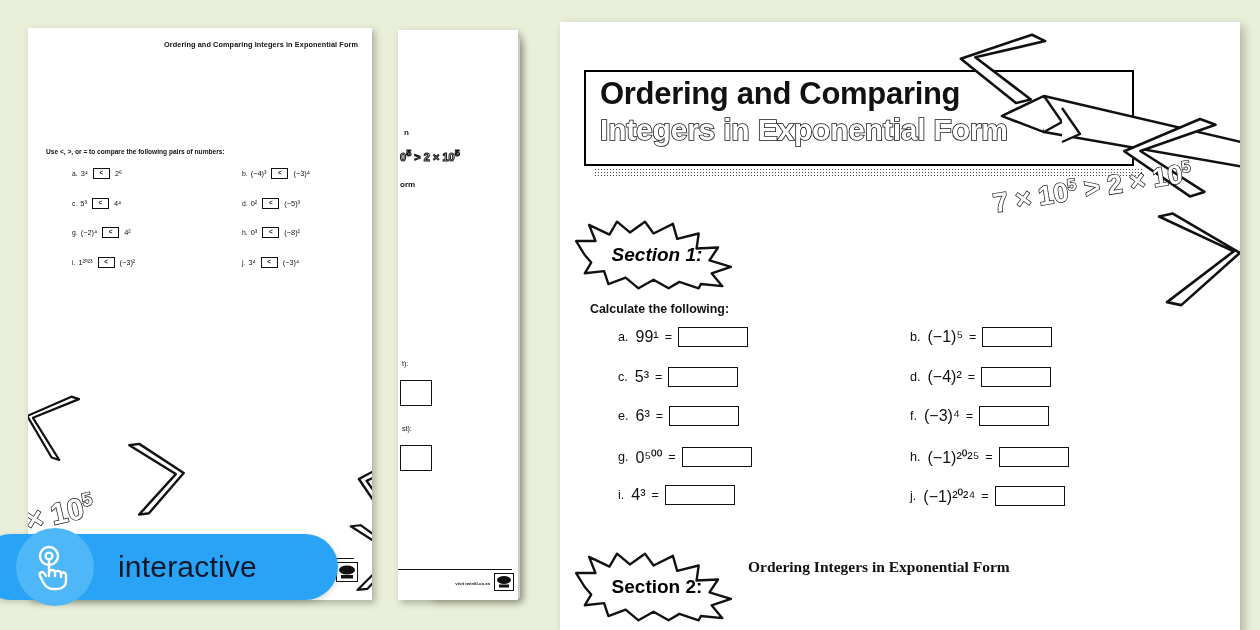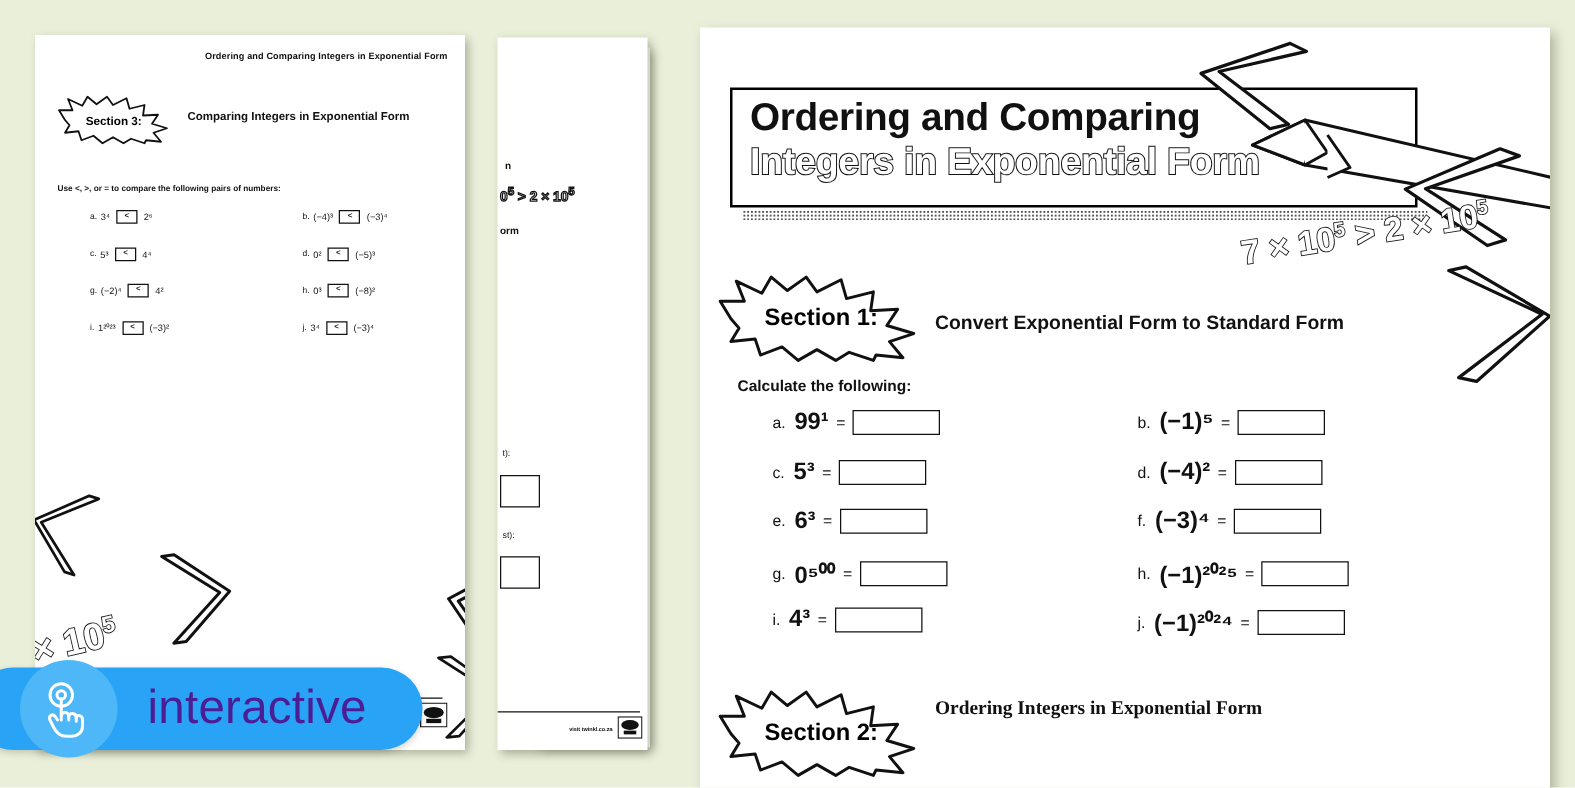--- a/index.html
+++ b/index.html
@@ -132,21 +132,21 @@
   .r-grid { position: absolute; left: 40px; top: 305px; width: 600px; }
   .r-row { position: relative; height: 39.6px; }
   .r-item {
     position: absolute; top: 0;
     display: flex; align-items: center;
     font-size: 13.6px; color: #111; white-space: nowrap;
   }
   .r-item.col1 { left: 18px; }
   .r-item.col2 { left: 310px; }
   .r-letter { font-size: 12.6px; margin-right: 7px; font-weight: normal; }
-  .r-expr { font-weight: bold; font-size: 19px; }
+  .r-expr { font-weight: normal; font-size: 16px; }
   .r-eq { margin: 0 6px; font-weight: normal; font-size: 12.6px; }
   .ans-box {
     display: inline-block;
     width: 70px; height: 20px;
     border: 1.7px solid #111; background: #fff;
   }
 
   
   .glyph {
     position: absolute;
@@ -175,21 +175,21 @@
   }
   #badge .circle {
     position: absolute; left: 38px; top: -6px;
     width: 78px; height: 78px; border-radius: 50%;
     background: #4db7f7;
     display: flex; align-items: center; justify-content: center;
   }
   #badge .blabel {
     position: absolute; left: 140px; top: 50%;
     transform: translateY(-50%);
-    color: #4c1d95; font-size: 38px; letter-spacing: .2px;
+    color: #0f172a; font-size: 30px; letter-spacing: .2px;
   }
 </style>
 </head>
 <body>
 
 <div id="left-stack">
 
   <div class="sheet shadow-l" id="sheet-back-2"></div>
 
   <div class="sheet shadow-l" id="sheet-back-1">
@@ -211,32 +211,20 @@
         <ellipse cx="10" cy="7" rx="7" ry="4" fill="#111"></ellipse>
         <rect x="5" y="11.5" width="10" height="3" fill="#111"></rect>
       </svg>
     </div>
   </div>
 
   <div class="sheet shadow-l" id="sheet-front">
 
     <div class="l-header">Ordering and Comparing Integers in Exponential Form</div>
 
-    <div class="l-sec-wrap">
-      <div class="burst" style="width:96px;height:40px;">
-        <svg viewBox="0 0 160 66" width="96" height="40">
-          <path d="M10,33 L2,20 L20,20 L14,5 L33,14 L40,2 L52,12 L66,2 L74,13 L92,4
-                   L96,18 L116,13 L114,27 L134,26 L126,38 L146,44 L128,50 L138,62
-                   L118,60 L116,64 L98,58 L88,64 L74,56 L60,64 L48,54 L32,60 L28,48
-                   L10,50 L16,40 Z" fill="#fff" stroke="#111" stroke-width="2.4" stroke-linejoin="round"></path>
-        </svg>
-        <div class="burst-label" style="font-size:9.4px;">Section 3:</div>
-      </div>
-      <div class="l-sec-title">Comparing Integers in Exponential Form</div>
-    </div>
 
     <div class="l-instr">Use &lt;, &gt;, or = to compare the following pairs of numbers:</div>
 
     <div class="l-grid" id="left-grid">
         <div class="l-row">
           <div class="l-item col1">
             <span class="l-letter">a.</span>
             <span class="l-expr">3⁴</span>
             <span class="cmp-box">&lt;</span>
             <span class="l-expr">2⁶</span>
@@ -362,31 +350,30 @@
 
   <div class="deco-text" style="left:432px;top:150px;font-size:27px;transform:rotate(-9deg);">7 × 10<sup style="font-size:.6em;">5</sup> &gt; 2 × 10<sup style="font-size:.6em;">5</sup></div>
 
   <div class="glyph" style="left:590px;top:188px;transform:rotate(-4deg);">
     <svg width="92" height="96" viewBox="0 0 92 96">
       <path d="M12,4 L84,44 L14,90 L28,94 L90,46 L26,2 Z" fill="#fff" stroke="#111" stroke-width="2.6" stroke-linejoin="round"></path>
     </svg>
   </div>
 
   <div class="r-sec" style="left:14px;top:190px;width:180px;height:86px;">
-    <div class="burst" style="width:172px;height:86px;">
+    <div class="burst" style="width:172px;height:86px;font-style:italic;">
       <svg viewBox="0 0 160 66" width="172" height="86">
         <path d="M10,33 L2,20 L20,20 L14,5 L33,14 L40,2 L52,12 L66,2 L74,13 L92,4
                  L96,18 L116,13 L114,27 L134,26 L126,38 L146,44 L128,50 L138,62
                  L118,60 L116,64 L98,58 L88,64 L74,56 L60,64 L48,54 L32,60 L28,48
                  L10,50 L16,40 Z" fill="#fff" stroke="#111" stroke-width="2.2" stroke-linejoin="round"></path>
       </svg>
       <div class="burst-label" style="font-size:19px;">Section 1:</div>
     </div>
   </div>
-  <div class="r-sec-title" style="left:188px;top:228px;">Convert Exponential Form to Standard Form</div>
 
   <div class="r-instr">Calculate the following:</div>
 
   <div class="r-grid" id="right-grid">
       <div class="r-row">
         <div class="r-item col1">
           <span class="r-letter">a.</span>
           <span class="r-expr">99¹</span>
           <span class="r-eq">=</span>
           <span class="ans-box"></span>

